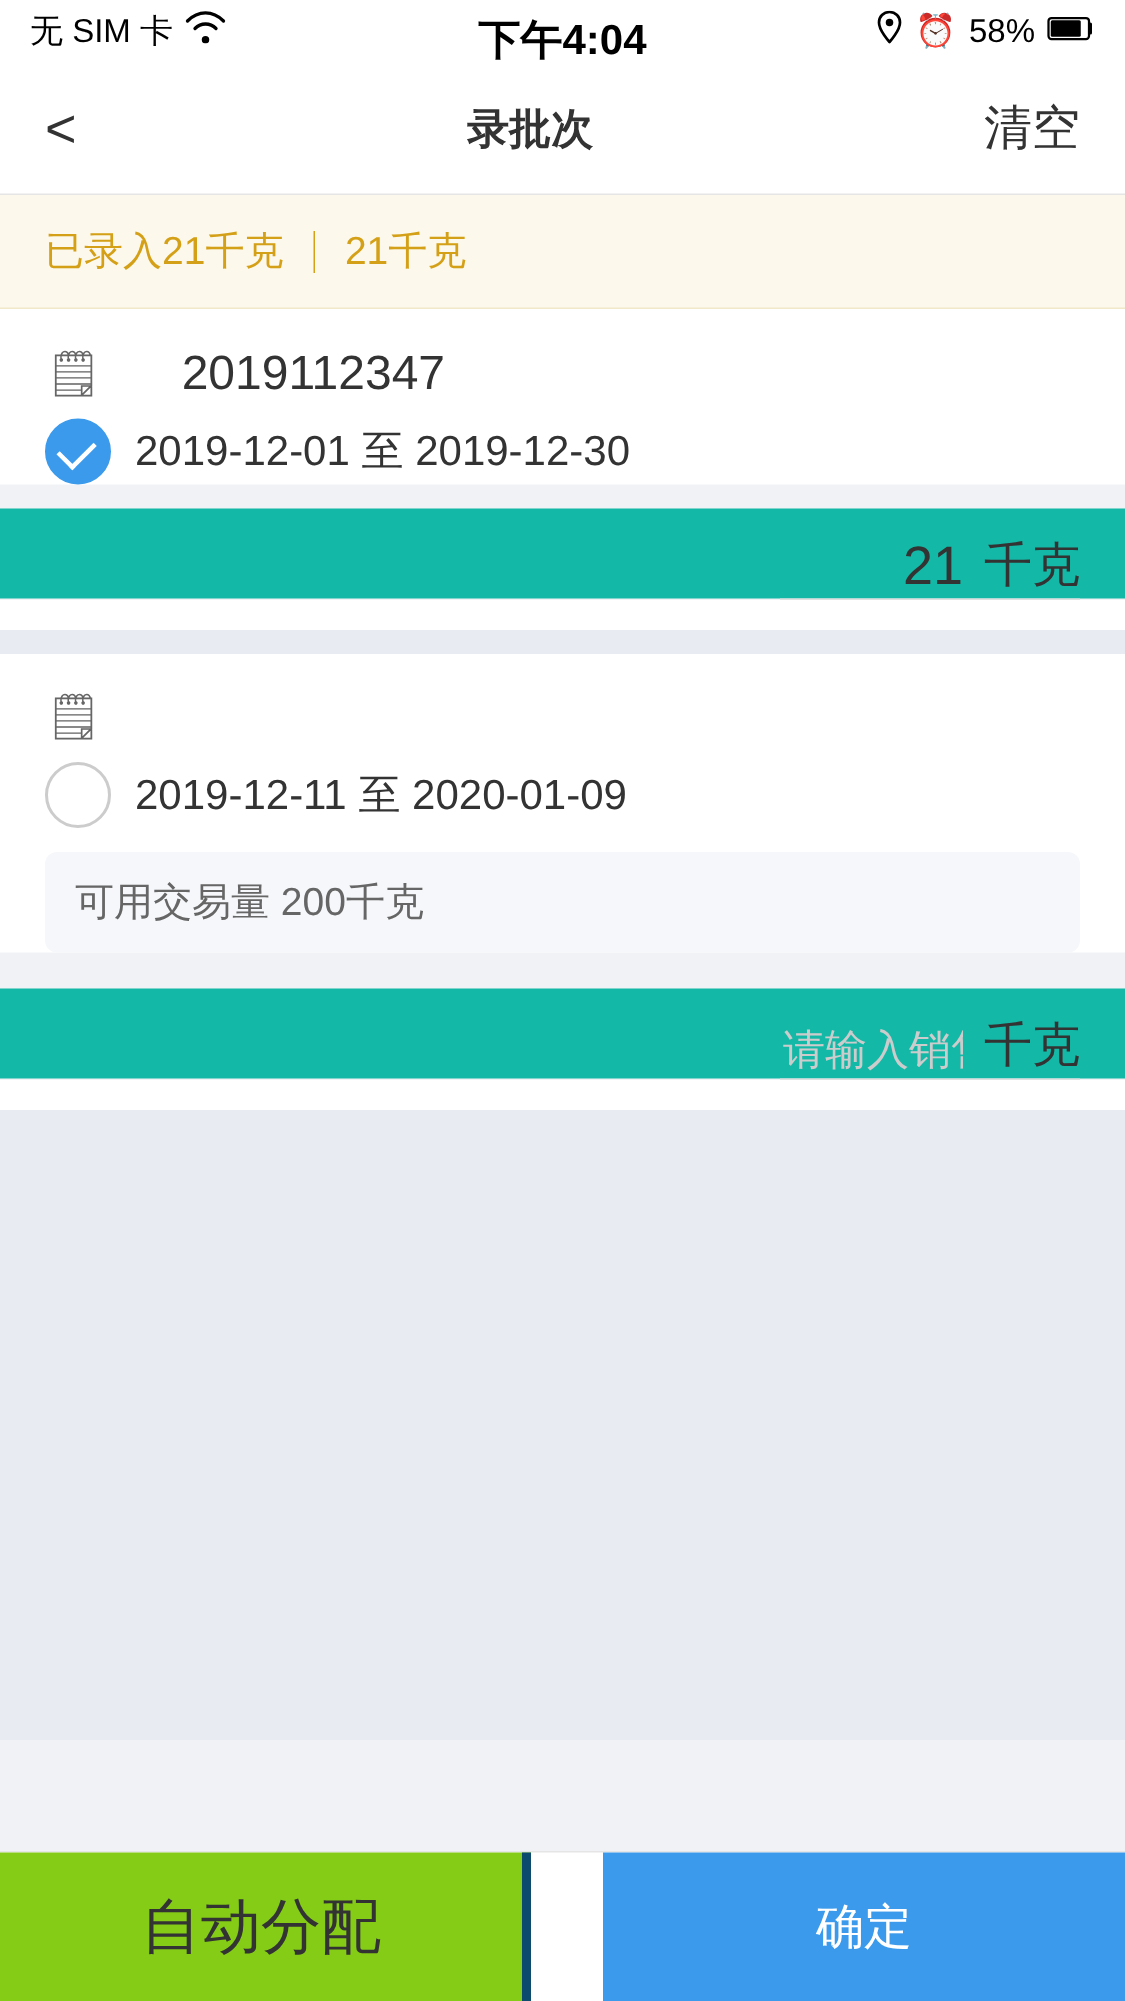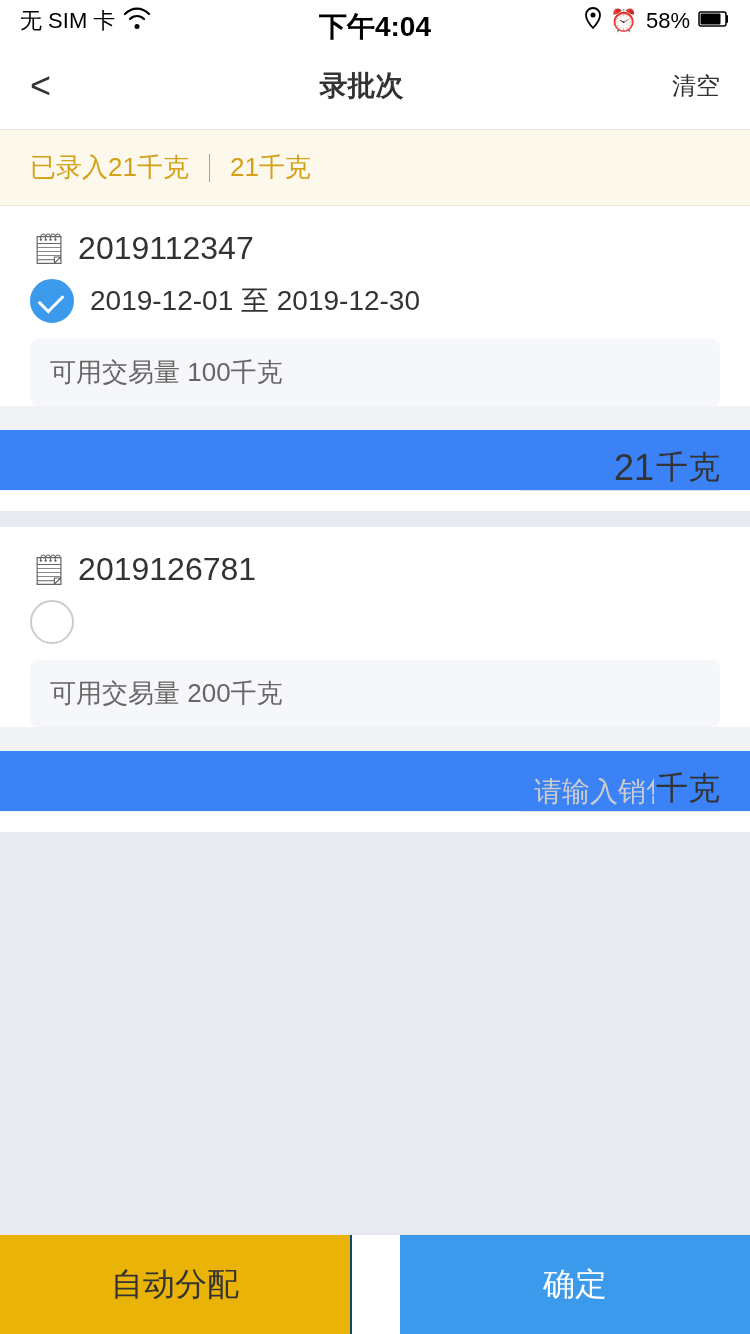--- a/index.html
+++ b/index.html
@@ -66,21 +66,21 @@
       cursor: pointer;
       display: flex;
       align-items: center;
     }
     .nav-title {
       font-size: 28px;
       font-weight: 600;
       color: #333;
     }
     .nav-action {
-      font-size: 24px;
+      font-size: 32px;
       color: #333;
       cursor: pointer;
     }
 
     
     .info-bar {
       background: #fdf8ec;
       padding: 20px 30px;
       display: flex;
       align-items: center;
@@ -116,20 +116,21 @@
       margin-bottom: 12px;
     }
     .batch-icon {
       font-size: 30px;
       color: #666;
     }
     .batch-id {
       font-size: 32px;
       color: #333;
       font-weight: 500;
+      margin-left: 43px;
     }
     .batch-date-row {
       display: flex;
       align-items: center;
       gap: 16px;
       margin-bottom: 16px;
     }
     .batch-checkbox {
       width: 44px;
       height: 44px;
@@ -166,22 +167,22 @@
       color: #666;
       margin-bottom: 24px;
     }
 
     
     .quantity-row {
       display: flex;
       align-items: center;
       justify-content: flex-end;
       padding: 16px 30px 0 18px;
-      background: #3b82f6;
-      gap: 2px;
+      background: #14b8a6;
+      gap: 14px;
     }
     .quantity-input {
       font-size: 36px;
       color: #333;
       text-align: right;
       border: none;
       outline: none;
       background: transparent;
       width: 120px;
     }
@@ -220,26 +221,26 @@
       height: 100px;
       display: flex;
       background: #fff;
       border-top: 1px solid #e5e5e5;
     }
     .btn-auto {
       flex: 1;
       display: flex;
       align-items: center;
       justify-content: center;
-      font-size: 32px;
-      color: #333;
-      cursor: pointer;
-      background: #eab308;
+      font-size: 40px;
+      color: #333;
+      cursor: pointer;
+      background: #84cc16;
       border: none;
-      border-right: 2px solid #0c4a6e;
+      border-right: 6px solid #0c4a6e;
     }
     .btn-confirm {
       flex: 1;
       display: flex;
       align-items: center;
       justify-content: center;
       font-size: 32px;
       color: #fff;
       cursor: pointer;
       background: #3b9aeb;
@@ -301,38 +302,37 @@
 
   <div class="batch-card">
     <div class="batch-header">
       <span class="batch-icon">🗒</span>
       <span class="batch-id">2019112347</span>
     </div>
     <div class="batch-date-row">
       <div class="batch-checkbox checked"></div>
       <span class="batch-date">2019-12-01 至 2019-12-30</span>
     </div>
-    <div class="batch-availability">可用交易量 100千克</div>
   </div>
   <div class="quantity-row">
     <input class="quantity-input" type="text" value="21" style="">
     <span class="quantity-unit">千克</span>
   </div>
   <div class="quantity-underline"></div>
   <div style="height:20px; background:#fff;"></div>
 
   <div class="card-separator"></div>
 
   <div class="batch-card">
     <div class="batch-header">
       <span class="batch-icon">🗒</span>
-      <span class="batch-id">2019126781</span>
     </div>
     <div class="batch-date-row">
       <div class="batch-checkbox"></div>
+      <span class="batch-date">2019-12-11 至 2020-01-09</span>
     </div>
     <div class="batch-availability">可用交易量 200千克</div>
   </div>
   <div class="quantity-row">
     <input class="quantity-input" type="text" placeholder="请输入销售数量" style="">
     <span class="quantity-unit">千克</span>
   </div>
   <div class="quantity-underline"></div>
   <div style="height:20px; background:#fff;"></div>
 

